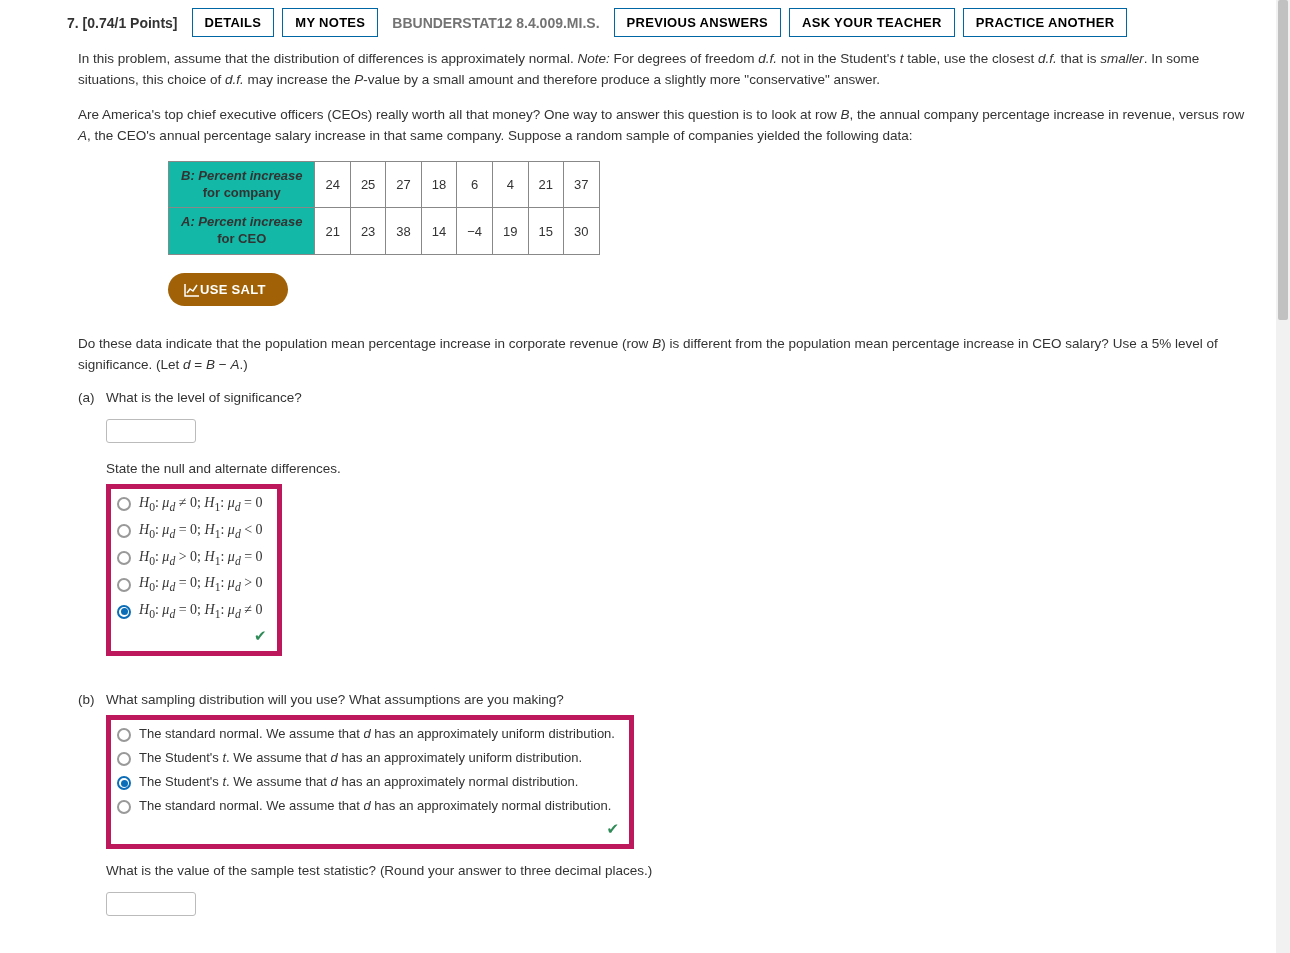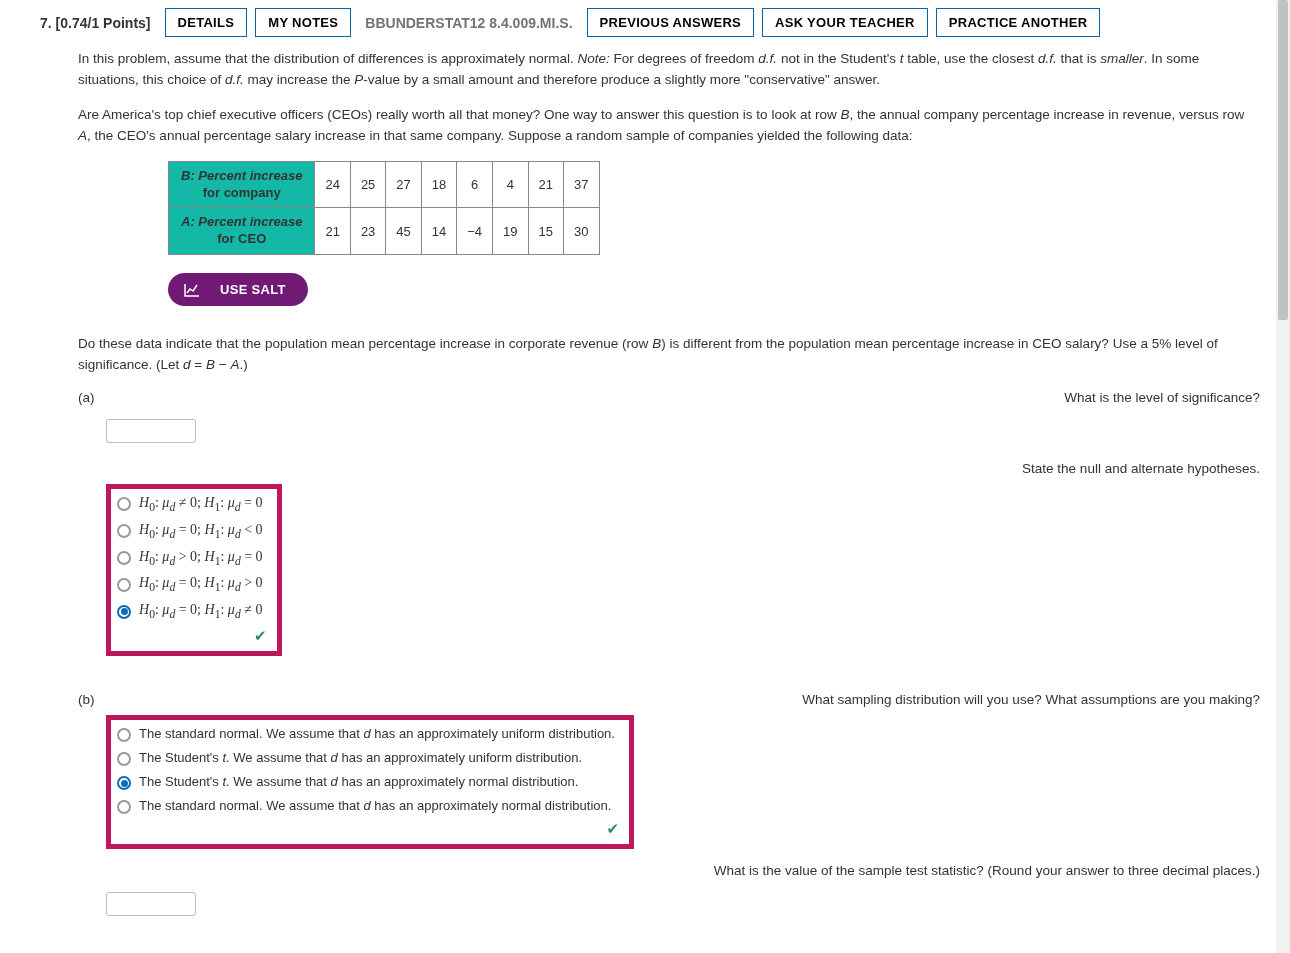--- a/index.html
+++ b/index.html
@@ -10,20 +10,21 @@
       background: #fff;
       padding: 8px 0 0 0;
     }
     .container { max-width: 1280px; }
     .header-row {
       display: flex;
       align-items: center;
       gap: 8px;
       padding: 0 10px 12px 40px;
       flex-wrap: wrap;
+      margin-left: 27px;
     }
     .qnum { font-weight: bold; font-size: 14px; margin-right: 6px; }
     .header-btn {
       border: 1px solid #0066a4;
       color: #000000;
       background: #fff;
       padding: 6px 12px;
       font-size: 13px;
       font-weight: bold;
       cursor: pointer;
@@ -45,52 +46,52 @@
       font-size: 13px;
     }
     .data-table th {
       background: #14b8a6;
       font-weight: bold;
       text-align: center;
       padding: 6px 12px;
       line-height: 1.3;
     }
     .salt-btn {
-      background: #701a75;
+      background: #a16207;
       color: #fff;
       border: none;
       border-radius: 20px;
       padding: 9px 22px 9px 16px;
       font-weight: bold;
       font-size: 13px;
       cursor: pointer;
       display: inline-flex;
       align-items: center;
-      gap: 20px;
+      gap: 0;
       margin-left: 90px;
       margin-bottom: 28px;
       letter-spacing: 0.3px;
     }
     .salt-icon {
       display: inline-block;
       width: 16px; height: 14px;
     }
     .part-row { display: flex; margin-bottom: 8px; }
     .part-label { width: 28px; flex-shrink: 0; font-size: 13.5px; }
     .part-body { flex: 1; font-size: 13.5px; }
     .ans-input {
       border: 1px solid #bbb;
       border-radius: 3px;
       padding: 4px 6px;
       width: 90px;
       height: 24px;
       background: #fff;
       margin: 6px 0 18px 0;
     }
-    .sub-q { margin-bottom: 8px; font-size: 13.5px; text-align: right; }
+    .sub-q { margin-bottom: 8px; font-size: 13.5px; }
     .radio-group {
       border: 5px solid #be185d;
       display: inline-block;
       padding: 2px 4px 2px 2px;
       position: relative;
     }
     .radio-row {
       display: flex;
       align-items: center;
       gap: 8px;
@@ -186,21 +187,21 @@
         <td>4</td>
         <td>21</td>
         <td>37</td>
       </tr>
       <tr>
         <th>
           <span class="italic">A: Percent increase</span><br><span>for CEO</span>
         </th>
         <td>21</td>
         <td>23</td>
-        <td>45</td>
+        <td>38</td>
         <td>14</td>
         <td>−4</td>
         <td>19</td>
         <td>15</td>
         <td>30</td>
       </tr>
     </tbody>
       </table>
 
     <button class="salt-btn">
@@ -216,21 +217,21 @@
     <p class="para">
       <span>Do these data indicate that the population mean percentage increase in corporate revenue (row </span><span class="italic">B</span><span>) is different from the population mean percentage increase in CEO salary? Use a 5% level of significance. (Let </span><span class="italic">d</span><span> = </span><span class="italic">B</span><span> − </span><span class="italic">A</span><span>.)</span>
     </p>
 
     
     <div class="part-row">
       <div class="part-label">(a)</div>
       <div class="part-body">
         <div class="sub-q">What is the level of significance?</div>
         <input class="ans-input" type="text" style="">
-        <div class="sub-q">State the null and alternate hypotheses.</div>
+        <div class="sub-q">State the null and alternate differences.</div>
 
         <div class="radio-group">
           <div class="radio-row">
             <span class="radio"></span>
             <span class="hyp-text"><i>H</i><sub>0</sub>: <i>μ<sub>d</sub></i> <span>≠ 0</span>; <i>H</i><sub>1</sub>: <i>μ<sub>d</sub></i> <span>= 0</span></span>
           </div>
           <div class="radio-row">
             <span class="radio"></span>
             <span class="hyp-text"><i>H</i><sub>0</sub>: <i>μ<sub>d</sub></i> <span>= 0</span>; <i>H</i><sub>1</sub>: <i>μ<sub>d</sub></i> <span>&lt; 0</span></span>
           </div>

